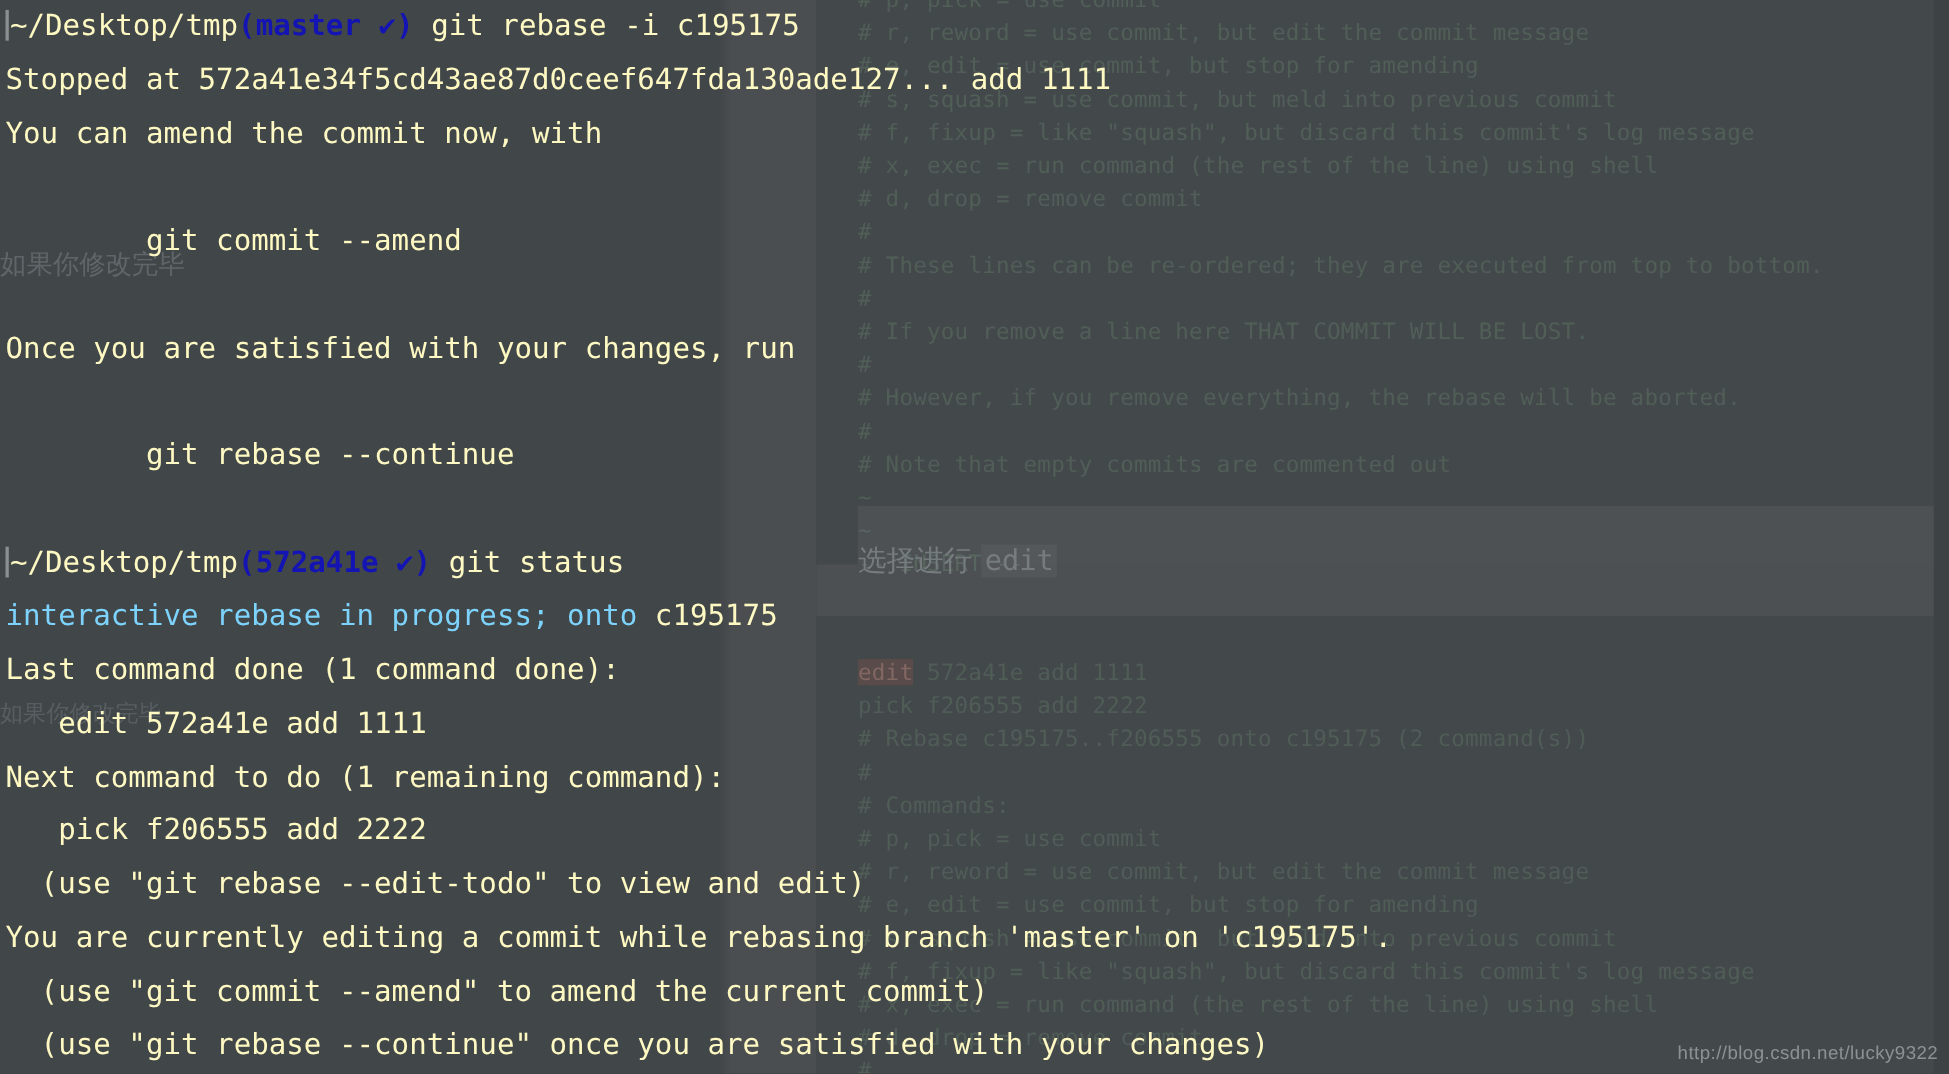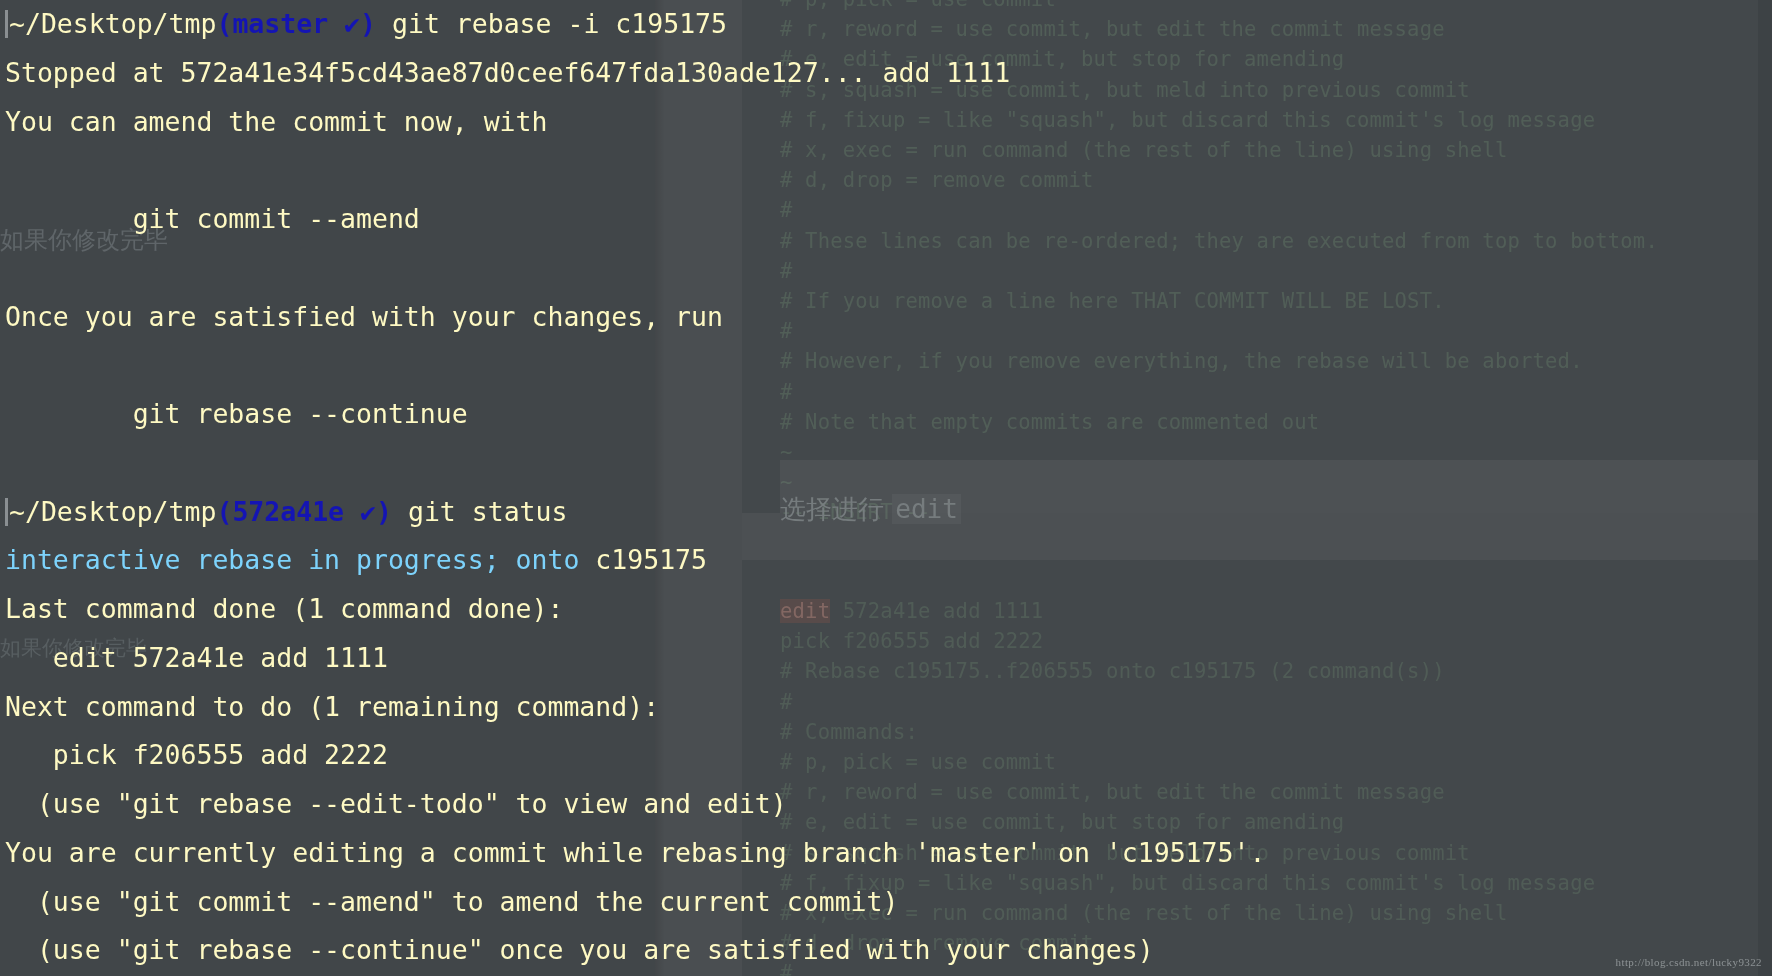--- a/index.html
+++ b/index.html
@@ -134,22 +134,22 @@
     background: #8a8f92;
     vertical-align: -5px;
     margin-right: 1px;
   }
 
   
   #watermark {
     position: absolute;
     right: 10px;
     bottom: 8px;
-    font-family: Liberation Serif, serif;
-    font-size: 11px;
+    font-family: Liberation Sans, sans-serif;
+    font-size: 17px;
     color: rgba(200, 205, 208, 0.55);
     letter-spacing: 0.4px;
     white-space: pre;
     margin-left: 14px;
   }
 </style>
 </head>
 <body>
 
 <div id="screen">

